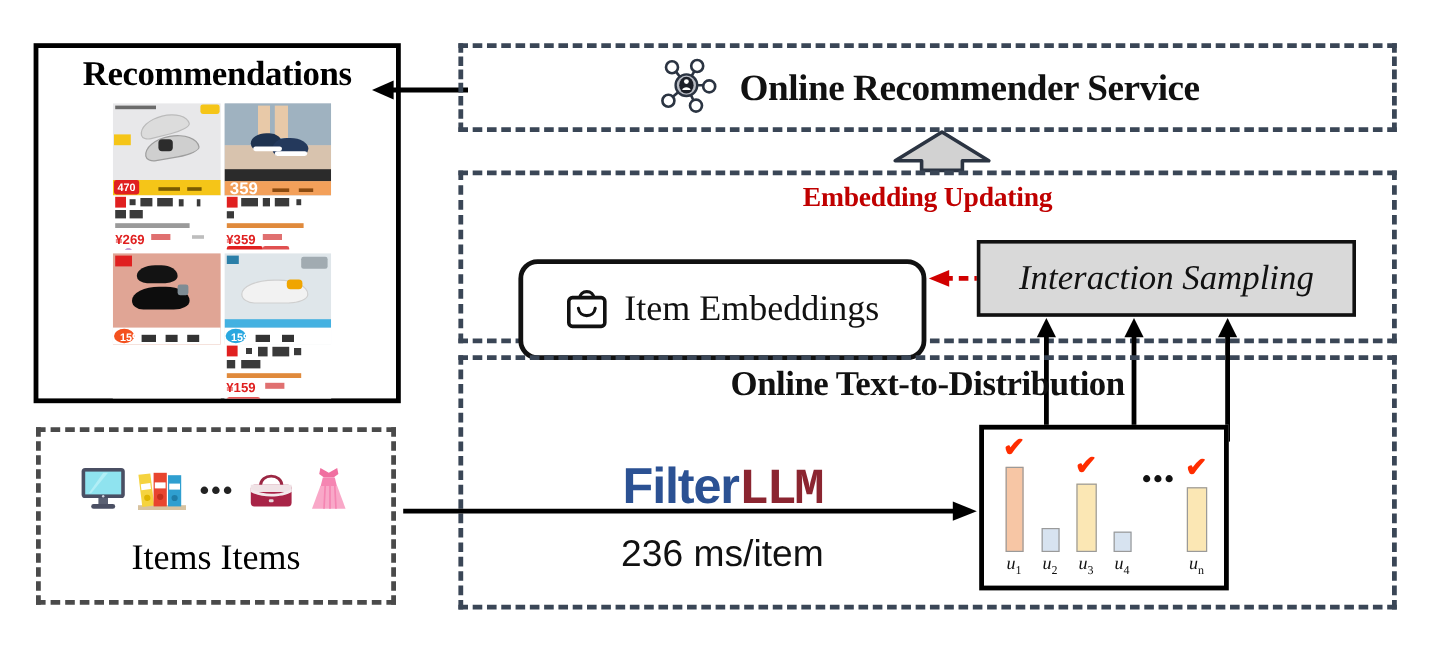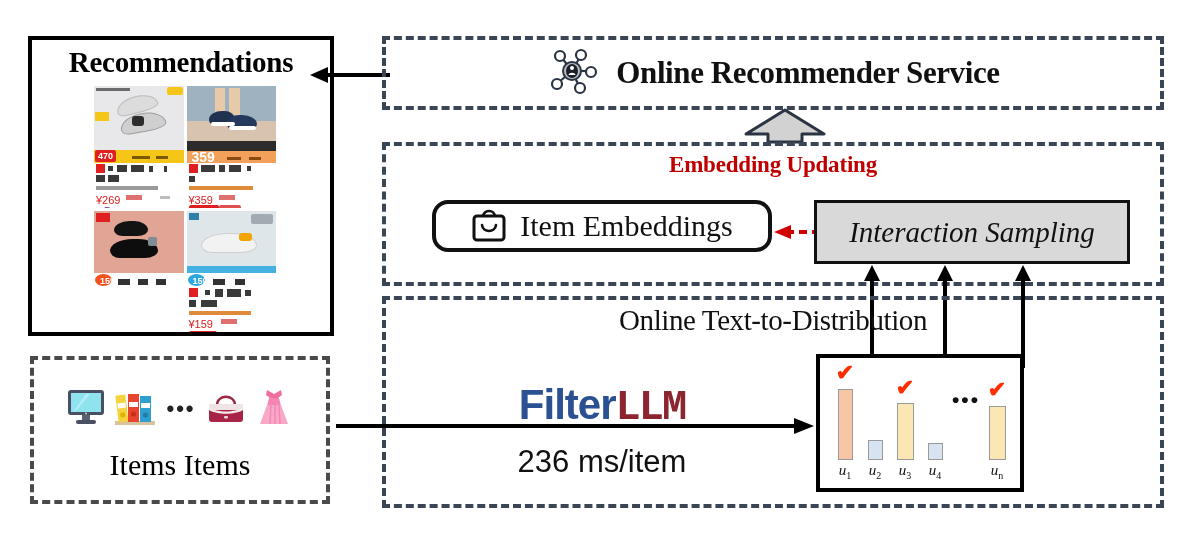--- a/index.html
+++ b/index.html
@@ -15,21 +15,21 @@
              font-size:29px;font-weight:bold;color:#000;letter-spacing:-0.3px;}
   #rec-grid{position:absolute;left:62px;top:46px;width:182px;height:246px;
             display:grid;grid-template-columns:1fr 1fr;grid-template-rows:1fr 1fr;gap:3px;}
   .rec-card{position:relative;background:#fff;overflow:hidden;}
   .rc-photo{position:relative;height:63%;overflow:hidden;}
   .rc-meta{position:relative;height:37%;background:#fff;padding:2px 2px 0 2px;box-sizing:border-box;}
   .blk{position:absolute;background:#3a3a3a;}
   .pricebadge{position:absolute;left:1px;bottom:1px;color:#fff;font-weight:bold;
               font-size:9px;line-height:12px;padding:0 3px;border-radius:2px;
               font-family:"Liberation Sans",sans-serif;}
-  .pricetxt{position:absolute;font-family:"Liberation Sans",sans-serif;font-weight:normal;}
+  .pricetxt{position:absolute;font-family:"Liberation Sans",sans-serif;font-weight:bold;}
   .tagpill{position:absolute;font-size:6px;color:#fff;padding:0 2px;border-radius:2px;
            font-family:"Liberation Sans",sans-serif;line-height:8px;}
   .shoe{position:absolute;border-radius:50% 50% 42% 18%/70% 70% 30% 30%;}
 
   
   #cold-panel{left:30px;top:356px;width:300px;height:148px;
               border:4px dashed #4a4a4a;box-sizing:border-box;background:#fff;}
   #cold-icons{position:absolute;left:0;top:20px;width:100%;height:58px;
               display:flex;align-items:center;justify-content:center;gap:7px;}
   #cold-label{position:absolute;left:0;top:88px;width:100%;text-align:center;
@@ -43,24 +43,24 @@
   #emb-box{left:382px;top:142px;width:782px;height:144px;}
   #otd-box{left:382px;top:296px;width:782px;height:212px;}
 
   #svc-row{position:absolute;left:0;top:0;width:100%;height:100%;
            display:flex;align-items:center;justify-content:center;gap:18px;}
   #svc-title{font-size:31px;font-weight:bold;color:#111;letter-spacing:-0.4px;}
 
   #emb-title{position:absolute;left:382px;top:152px;width:782px;text-align:center;
              font-size:23px;font-weight:bold;color:#c00000;letter-spacing:-0.2px;}
   #otd-title{position:absolute;left:382px;top:304px;width:782px;text-align:center;
-             font-size:29px;font-weight:normal;color:#111;letter-spacing:-0.4px;}
-
-  
-  #item-emb{left:432px;top:200px;width:340px;height:52px;border:4px solid #111;
+             font-size:29px;font-weight:bold;color:#111;letter-spacing:-0.4px;}
+
+  
+  #item-emb{left:432px;top:216px;width:340px;height:84px;border:4px solid #111;
             border-radius:16px;background:#fff;box-sizing:border-box;
             display:flex;align-items:center;justify-content:center;gap:13px;}
   #item-emb-label{font-size:30px;color:#111;}
 
   
   #int-samp{left:814px;top:200px;width:316px;height:64px;border:3px solid #111;
             background:#d9d9d9;box-sizing:border-box;
             display:flex;align-items:center;justify-content:center;}
   #int-samp-label{font-size:29px;font-style:italic;color:#111;}
 

